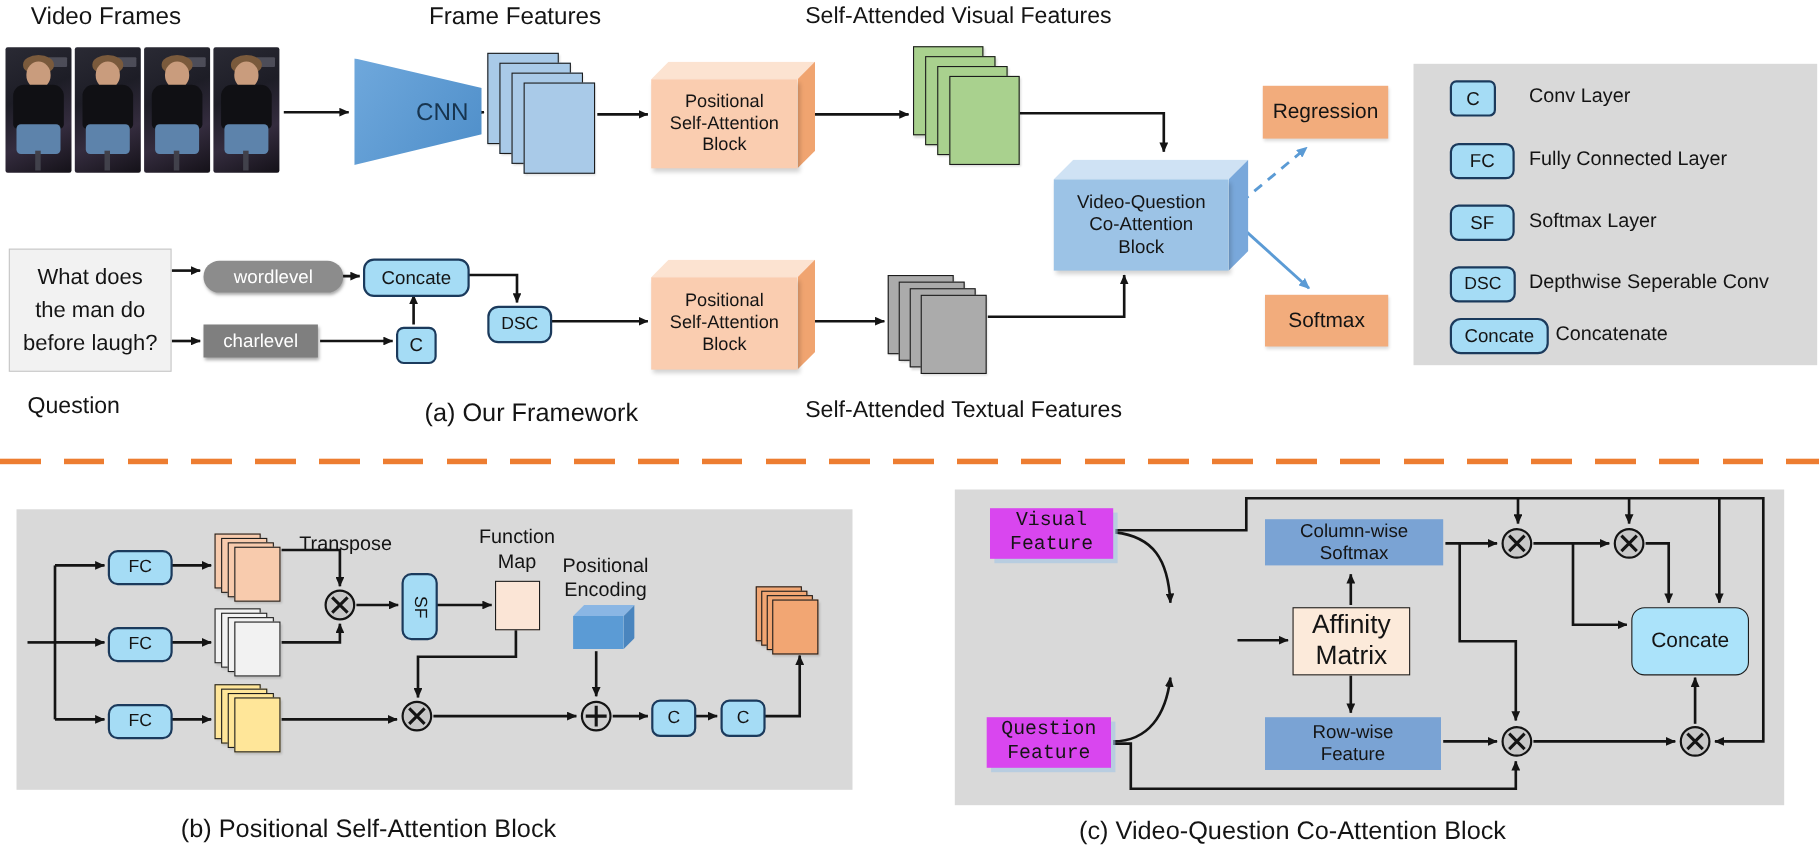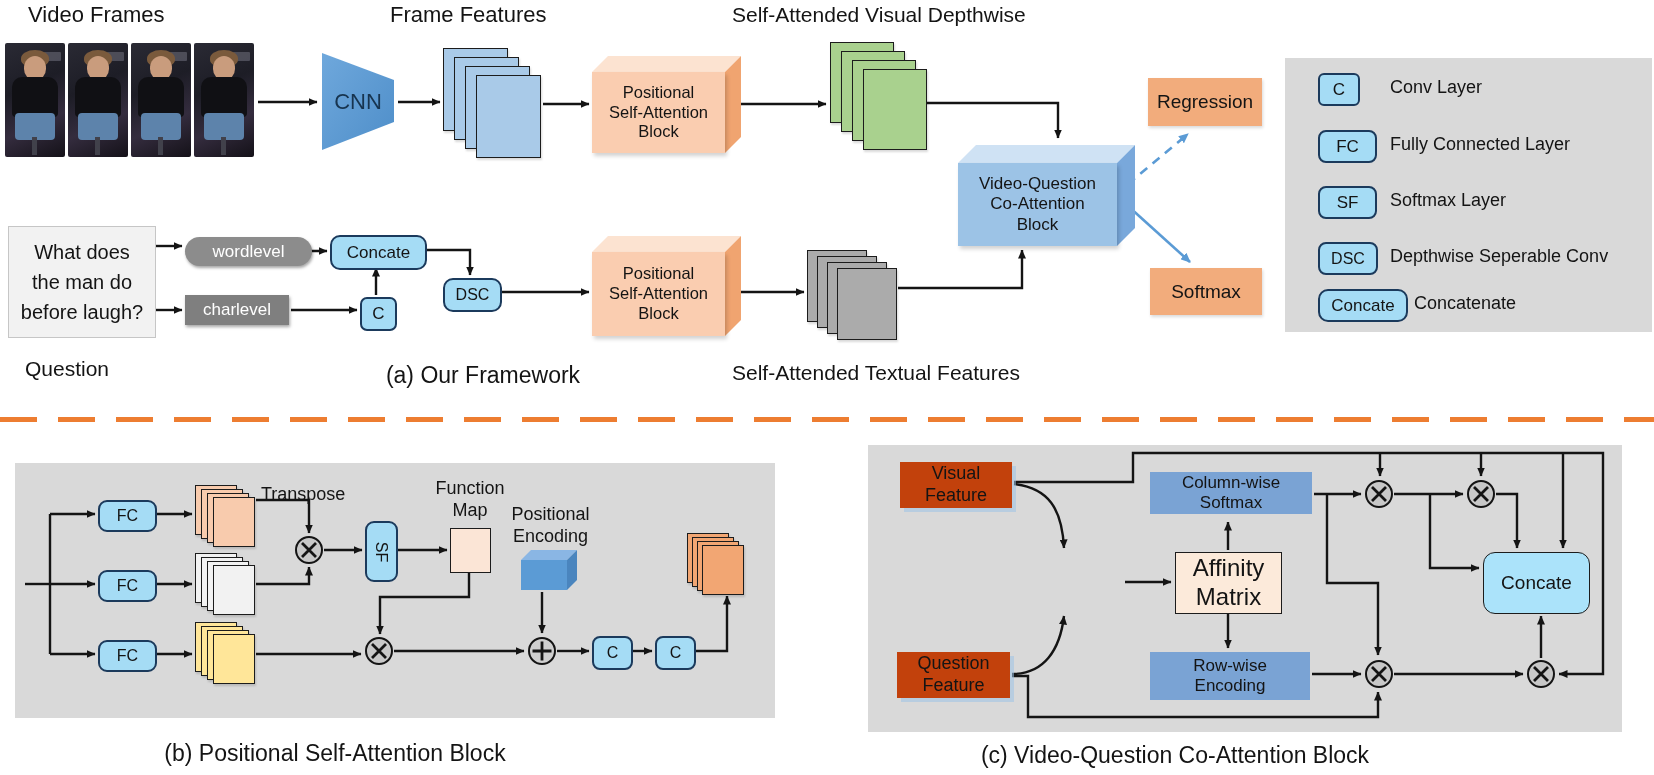--- a/index.html
+++ b/index.html
@@ -28,21 +28,21 @@
   .frame .shirt{position:absolute;left:7px;top:34px;width:46px;height:40px;border-radius:10px 10px 4px 4px;background:#101014;}
   .frame .jeans{position:absolute;left:10px;top:70px;width:40px;height:27px;border-radius:4px;background:#5d83ab;}
   .frame .stool{position:absolute;left:27px;top:94px;width:5px;height:18px;background:#41414b;}
   .frame:nth-child(2) .head{left:17px;} .frame:nth-child(3) .head{left:22px;top:11px;}
   .frame:nth-child(4) .head{left:21px;}
   .divider{position:absolute;left:0;top:417px;width:1654px;height:5px;z-index:3;
            background:repeating-linear-gradient(90deg,#ED7D31 0 37px,transparent 37px 58px);}
   .legend-badge{position:absolute;z-index:3;display:flex;align-items:center;justify-content:center;
                 background:#A5DCF5;border:2px solid #1B3A5C;border-radius:8px;font-size:17px;}
   .legend-label{position:absolute;z-index:3;left:1390px;height:29px;display:flex;align-items:center;font-size:18px;}
-  .featbox{background:#c2410c;box-shadow:4px 4px 0 rgba(157,195,230,.55);font-size:18px;}
+  .featbox{background:#d946ef;box-shadow:4px 4px 0 rgba(157,195,230,.55);font-size:18px;font-family:Liberation Mono, monospace;}
   .softblue{background:#7AA3D4;font-size:17px;}
 </style>
 </head>
 <body>
 
 <div id="canvas">
 
   <div class="panel" style="left:15px;top:463px;width:760px;height:255px;"></div>
   <div class="panel" style="left:868px;top:445px;width:754px;height:287px;"></div>
   <div class="panel" style="left:1285px;top:58px;width:367px;height:274px;"></div>
@@ -113,21 +113,21 @@
       <path d="M1012 674 C1044 674 1060 650 1064 616" marker-end="url(#ah)"></path>
     </g>
     <g stroke="#5B9BD5" stroke-width="2.6" fill="none">
       <path d="M1128 184 L1188 134" stroke-dasharray="9 7" marker-end="url(#ahb)"></path>
       <path d="M1128 206 L1190 262" marker-end="url(#ahb)"></path>
     </g>
   </svg>
 
   <div class="lbl" style="left:28px;top:2px;font-size:22px;">Video Frames</div>
   <div class="lbl" style="left:390px;top:2px;font-size:22px;">Frame Features</div>
-  <div class="lbl" style="left:732px;top:3px;">Self-Attended Visual Depthwise</div>
+  <div class="lbl" style="left:732px;top:3px;">Self-Attended Visual Features</div>
   <div class="lbl" style="left:732px;top:361px;">Self-Attended Textual Features</div>
   <div class="cap" style="left:363px;top:362px;width:240px;">(a) Our Framework</div>
 
   <div class="frame" style="left:5px;top:43px;">
     <div class="tvmark"></div>
       <div class="hair"></div>
       <div class="head"></div>
       <div class="shirt"></div>
       <div class="jeans"></div>
       <div class="stool"></div>
@@ -150,21 +150,21 @@
   </div>
   <div class="frame" style="left:194px;top:43px;">
     <div class="tvmark"></div>
       <div class="hair"></div>
       <div class="head"></div>
       <div class="shirt"></div>
       <div class="jeans"></div>
       <div class="stool"></div>
   </div>
 
-  <div class="node" style="left:322px;top:53px;width:72px;height:97px;clip-path:polygon(0 0,100% 27px,100% 69px,0 97px);background:linear-gradient(125deg,#6FA8DC,#4E8EC9);">
+  <div class="node" style="left:322px;top:53px;width:72px;height:97px;clip-path:polygon(0 0,100% 27px,100% 69px,0 97px);background:linear-gradient(125deg,#6FA8DC,#4E8EC9);padding-left:44px;">
     <span style="font-size:22px;color:#17344f;">CNN</span>
   </div>
 
   <div class="stack" style="left:443px;top:48px;">
     <div class="card" style="left:0;top:0;width:63px;height:81px;background:#A9CAE8;"></div>
     <div class="card" style="left:11px;top:9px;width:63px;height:81px;background:#A9CAE8;"></div>
     <div class="card" style="left:22px;top:18px;width:63px;height:81px;background:#A9CAE8;"></div>
     <div class="card" style="left:33px;top:27px;width:63px;height:81px;background:#A9CAE8;"></div>
   </div>
 
@@ -244,21 +244,21 @@
     <div class="card" style="left:12px;top:8px;width:40px;height:48px;background:#F2F2F2;"></div>
     <div class="card" style="left:18px;top:12px;width:40px;height:48px;background:#F2F2F2;"></div>
   </div>
   <div class="stack" style="left:195px;top:622px;">
     <div class="card" style="left:0;top:0;width:40px;height:48px;background:#FFE699;"></div>
     <div class="card" style="left:6px;top:4px;width:40px;height:48px;background:#FFE699;"></div>
     <div class="card" style="left:12px;top:8px;width:40px;height:48px;background:#FFE699;"></div>
     <div class="card" style="left:18px;top:12px;width:40px;height:48px;background:#FFE699;"></div>
   </div>
 
-  <div class="lbl" style="left:261px;top:484px;font-size:18px;">Transpose</div>
+  <div class="lbl" style="left:272px;top:484px;font-size:18px;">Transpose</div>
 
   <div class="icon" style="left:294px;top:535px;">
     <svg width="30" height="30">
         <circle cx="15" cy="15" r="13" fill="#C8C8C8" stroke="#141414" stroke-width="2"></circle>
         <path d="M8 8 L22 22 M22 8 L8 22" stroke="#141414" stroke-width="2.8"></path>
       </svg>
   </div>
 
   <div class="node bluebox" style="left:365px;top:521px;width:29px;height:57px;border-radius:9px;font-size:16px;">
     <span class="rot90">SF</span>
@@ -306,21 +306,21 @@
   <div class="node ml featbox" style="left:897px;top:652px;width:113px;height:46px;">Question
 Feature</div>
 
 
   <div class="node ml" style="left:1175px;top:552px;width:105px;height:60px;background:#FCEADA;border:1.8px solid #1c1c1c;font-size:24px;">Affinity
 Matrix</div>
 
   <div class="node ml softblue" style="left:1150px;top:472px;width:162px;height:42px;">Column-wise
 Softmax</div>
   <div class="node ml softblue" style="left:1150px;top:652px;width:160px;height:48px;">Row-wise
-Encoding</div>
+Feature</div>
 
   <div class="icon" style="left:1364px;top:479px;">
     <svg width="30" height="30">
         <circle cx="15" cy="15" r="13" fill="#C8C8C8" stroke="#141414" stroke-width="2"></circle>
         <path d="M8 8 L22 22 M22 8 L8 22" stroke="#141414" stroke-width="2.8"></path>
       </svg>
   </div>
   <div class="icon" style="left:1466px;top:479px;">
     <svg width="30" height="30">
         <circle cx="15" cy="15" r="13" fill="#C8C8C8" stroke="#141414" stroke-width="2"></circle>

